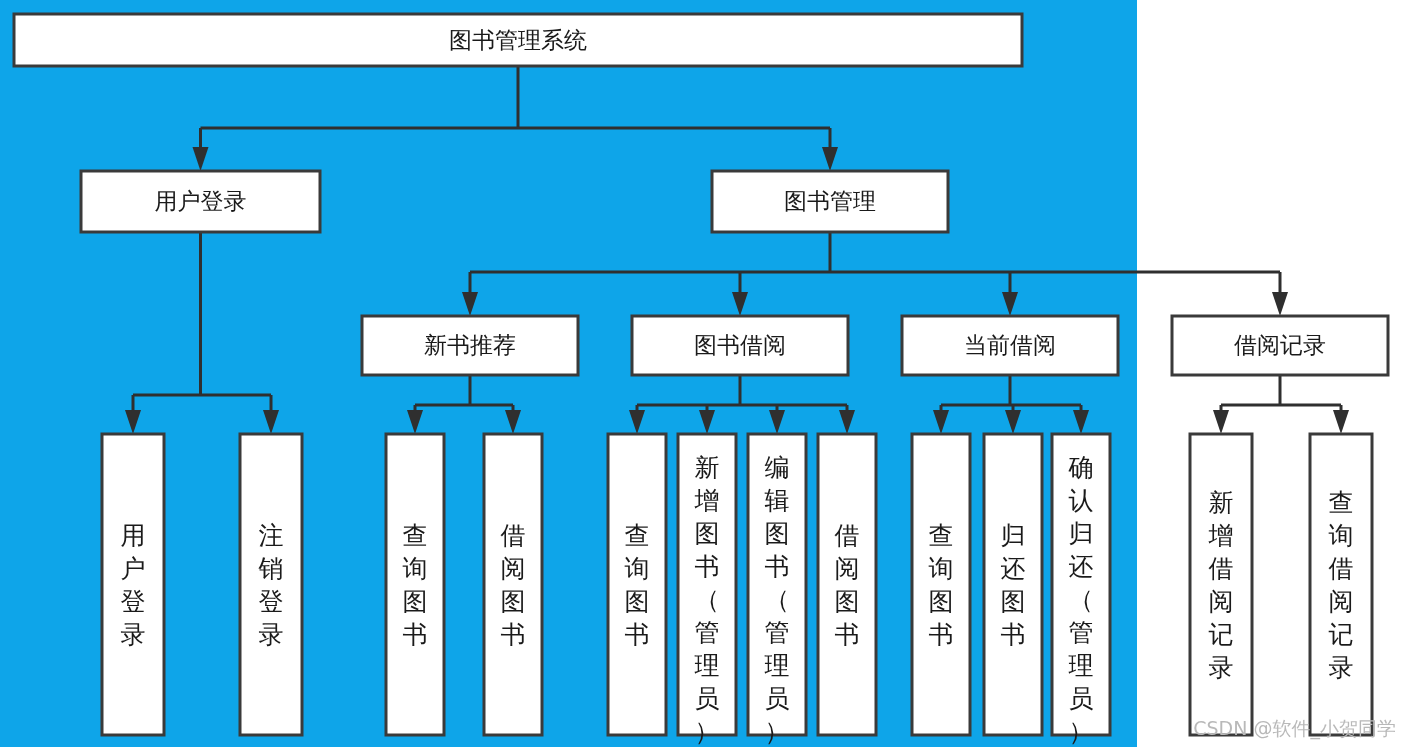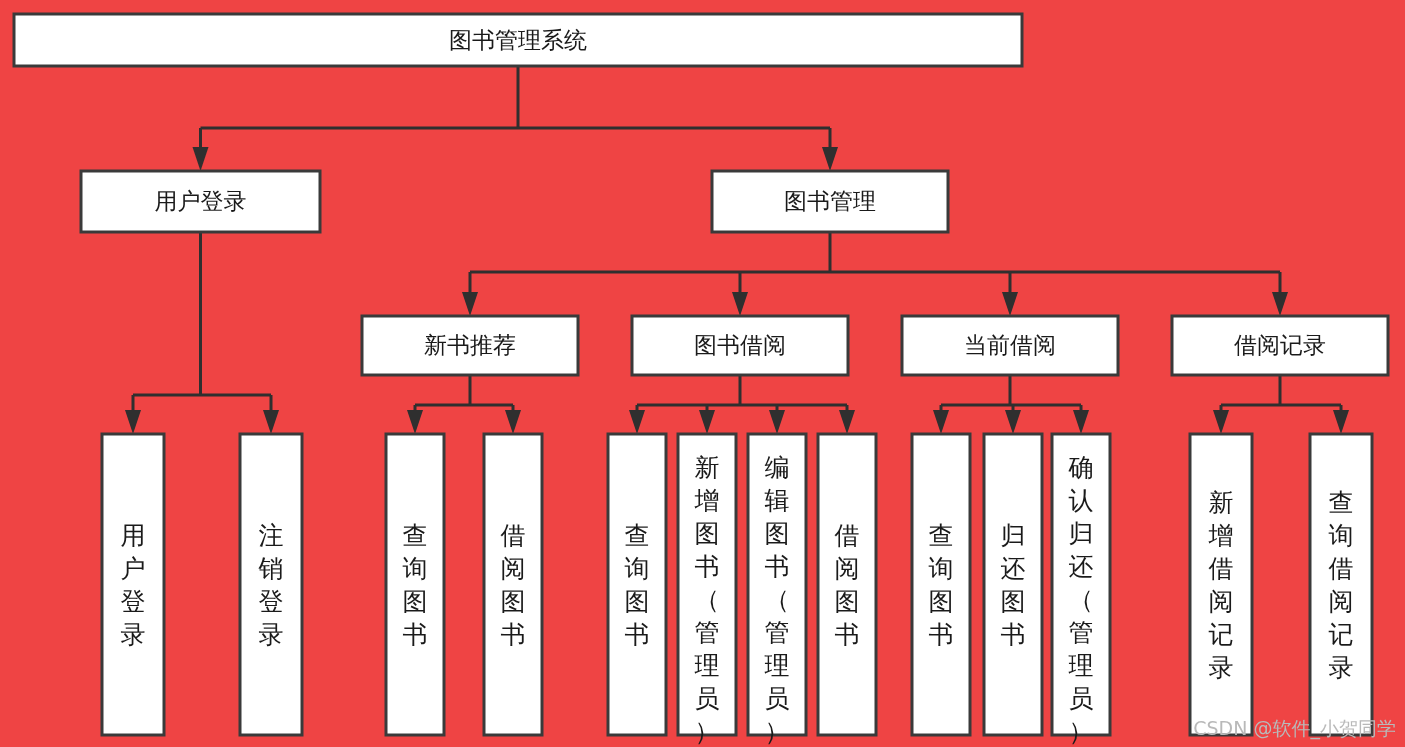--- a/index.html
+++ b/index.html
@@ -8,23 +8,23 @@
     background: #ffffff;
   }
   body {
     width: 1405px;
     height: 747px;
     font-family: "DejaVu Sans", "Liberation Sans", sans-serif;
     overflow: hidden;
   }
   #diagram-root {
     position: relative;
-    width: 1405px;
+    width: 1137px;
     height: 747px;
-    background: #ef4444;
+    background: #0ea5e9;
   }
   svg#tree-svg {
     position: absolute;
     left: 0;
     top: 0;
     width: 1405px;
     height: 747px;
   }
   .node-box {
     fill: #ffffff;

